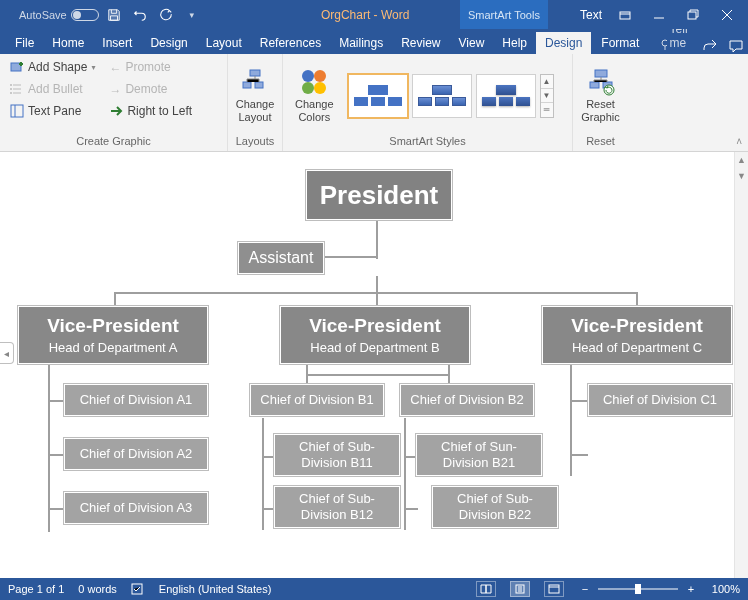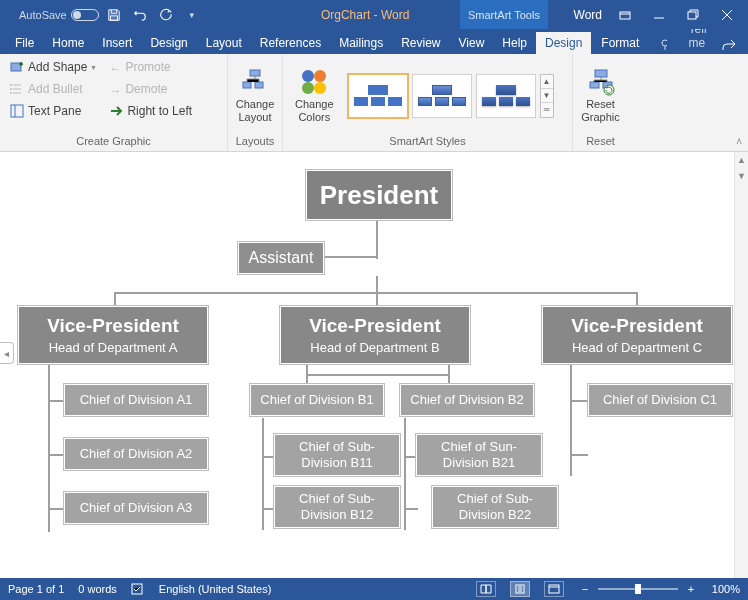--- a/index.html
+++ b/index.html
@@ -19,21 +19,21 @@
 .titlebar-right .wbtn { width: 34px; height: 29px; display: flex; align-items: center; justify-content: center; cursor: pointer; }
 .user-name { font-size: 12px; color: #fff; padding: 0 6px; }
 
 
 .menutabs { height: 25px; background: #2b579a; display: flex; align-items: flex-end; padding-left: 6px; color: #fff; font-size: 12px; }
 .menutab { padding: 4px 9px; cursor: pointer; }
 .menutab.file { background: #2b579a; }
 .menutab.active { background: #f3f3f3; color: #2b579a; }
 .menutab.design-sa { background: #4f8ac9; color: #fff; }
 .menutab.format-sa { background: #2b579a; color: #fff; padding: 4px 10px; }
-.tell-me { display: flex; align-items: flex-end; gap: 22px; padding: 4px 10px; color: #cfd8e6; cursor: text; }
+.tell-me { display: flex; align-items: flex-end; gap: 3px; padding: 4px 10px; color: #cfd8e6; cursor: text; }
 .share-icons { display: flex; gap: 10px; margin-left: auto; padding-right: 12px; align-items: center; }
 .share-icons .ic { width: 16px; height: 16px; }
 
 
 .ribbon { height: 98px; background: #f3f3f3; border-bottom: 1px solid #d4d4d4; display: flex; position: relative; }
 .rgroup { border-right: 1px solid #e1e1e1; display: flex; flex-direction: column; justify-content: space-between; padding: 4px 6px 2px; }
 .rgroup-label { text-align: center; font-size: 11px; color: #666; padding: 2px 0; }
 .rgroup-body { display: flex; gap: 6px; flex: 1; }
 .col { display: flex; flex-direction: column; gap: 4px; }
 .rbtn { display: flex; align-items: center; gap: 4px; font-size: 12px; color: #444; padding: 2px 4px; cursor: pointer; white-space: nowrap; }
@@ -108,21 +108,21 @@
     <span class="qat-icon">
         <svg viewBox="0 0 16 16">
           <path stroke="#fff" fill="none" d="M12 3a6 6 0 1 0 2 4M12 3l2 2M12 3l-2 2" stroke-width="1.2"></path>
         </svg>
       </span>
     <span class="qat-icon" style="font-size:9px;color:#cfd8e6;">▾</span>
   </div>
   <div class="titlebar-center">OrgChart - Word</div>
   <div class="smartart-tools">SmartArt Tools</div>
   <div class="titlebar-right">
-    <span class="user-name">Word</span>
+    <span class="user-name">Text</span>
     <span class="wbtn">
         <svg width="14" height="14">
           <rect x="2" y="4" width="10" height="7" stroke="#fff" fill="none"></rect>
           <path stroke="#fff" d="M2 6h10"></path>
         </svg>
       </span>
     <span class="wbtn">
         <svg width="12" height="12">
           <path stroke="#fff" d="M1 9h10"></path>
         </svg>

